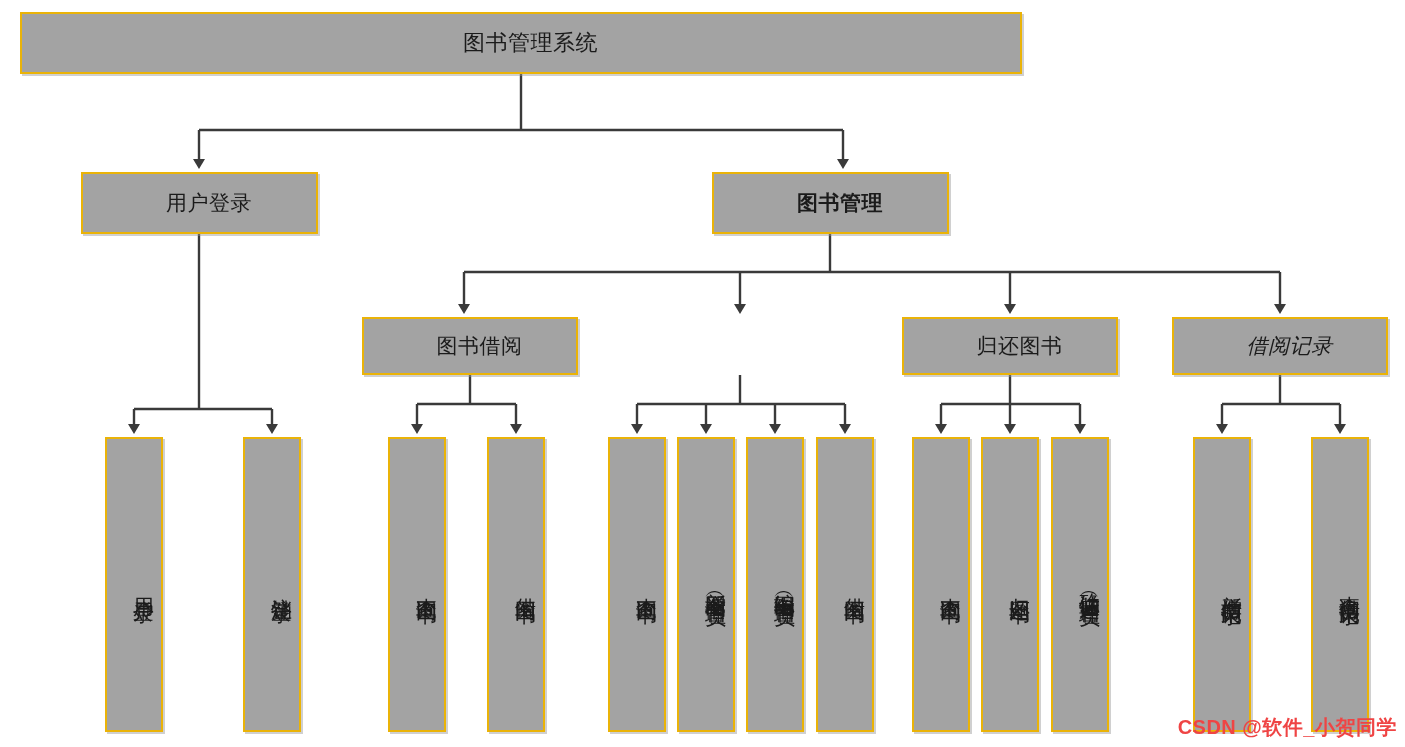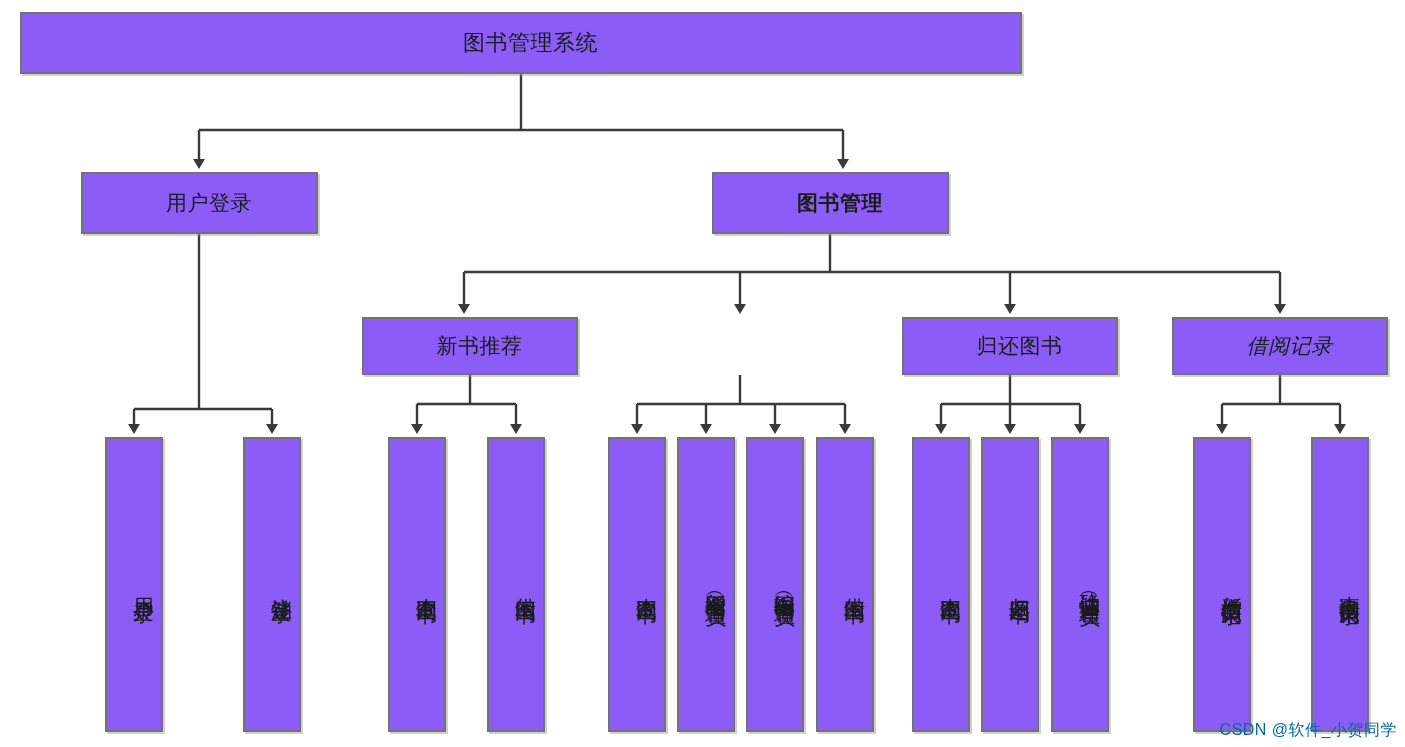--- a/index.html
+++ b/index.html
@@ -22,22 +22,22 @@
   svg.edges {
     position: absolute;
     left: 0;
     top: 0;
     width: 1405px;
     height: 747px;
   }
   .node {
     position: absolute;
     box-sizing: border-box;
-    background: #8b5cf6;
-    border: 2px solid #737373;
+    background: #a3a3a3;
+    border: 2px solid #eab308;
     box-shadow: 2px 2px 0 rgba(150,150,150,0.45);
     display: flex;
     align-items: center;
     justify-content: center;
     color: #1b1b1b;
     padding-left: 19px;
   }
   .node .label {
     color: #1b1b1b;
     line-height: 1.12;
@@ -62,25 +62,26 @@
     text-orientation: upright;
     font-size: 21px;
     line-height: 1.05;
     letter-spacing: 2px;
     white-space: nowrap;
   }
   .watermark {
     position: absolute;
     right: 8px;
     bottom: 6px;
-    font-size: 16px;
-    color: #0369a1;
+    font-size: 20px;
+    color: #ef4444;
     letter-spacing: 0.5px;
     user-select: none;
     white-space: nowrap;
+    font-weight: bold;
   }
 </style>
 </head>
 <body>
 
 <div id="diagram-root">
 
   <svg class="edges" viewBox="0 0 1405 747" xmlns="http://www.w3.org/2000/svg">
     <defs>
       <marker id="arrow" markerWidth="10" markerHeight="12" refX="1" refY="6" orient="auto" markerUnits="userSpaceOnUse">
@@ -136,21 +137,21 @@
   </div>
 
   <div class="node horiz" style="left:81px; top:172px; width:237px; height:62px;">
     <span class="label">用户登录</span>
   </div>
   <div class="node horiz" style="left:712px; top:172px; width:237px; height:62px;font-weight:bold;">
     <span class="label">图书管理</span>
   </div>
 
   <div class="node horiz" style="left:362px; top:317px; width:216px; height:58px;">
-    <span class="label">新书推荐</span>
+    <span class="label">图书借阅</span>
   </div>
   <div class="node horiz" style="left:902px; top:317px; width:216px; height:58px;">
     <span class="label">归还图书</span>
   </div>
   <div class="node horiz" style="left:1172px; top:317px; width:216px; height:58px;font-style:italic;">
     <span class="label">借阅记录</span>
   </div>
 
   <div class="node vert" style="left:105px; top:437px; width:58px; height:295px;">
     <span class="label">用户登录</span>

